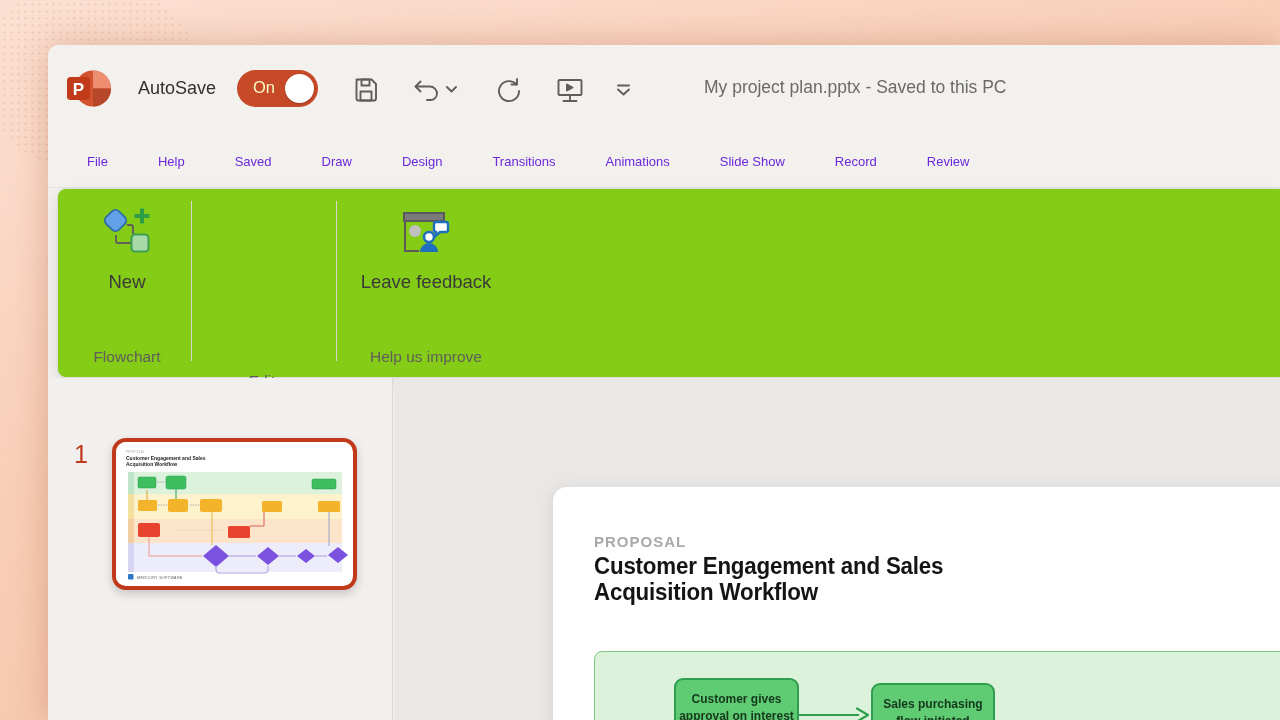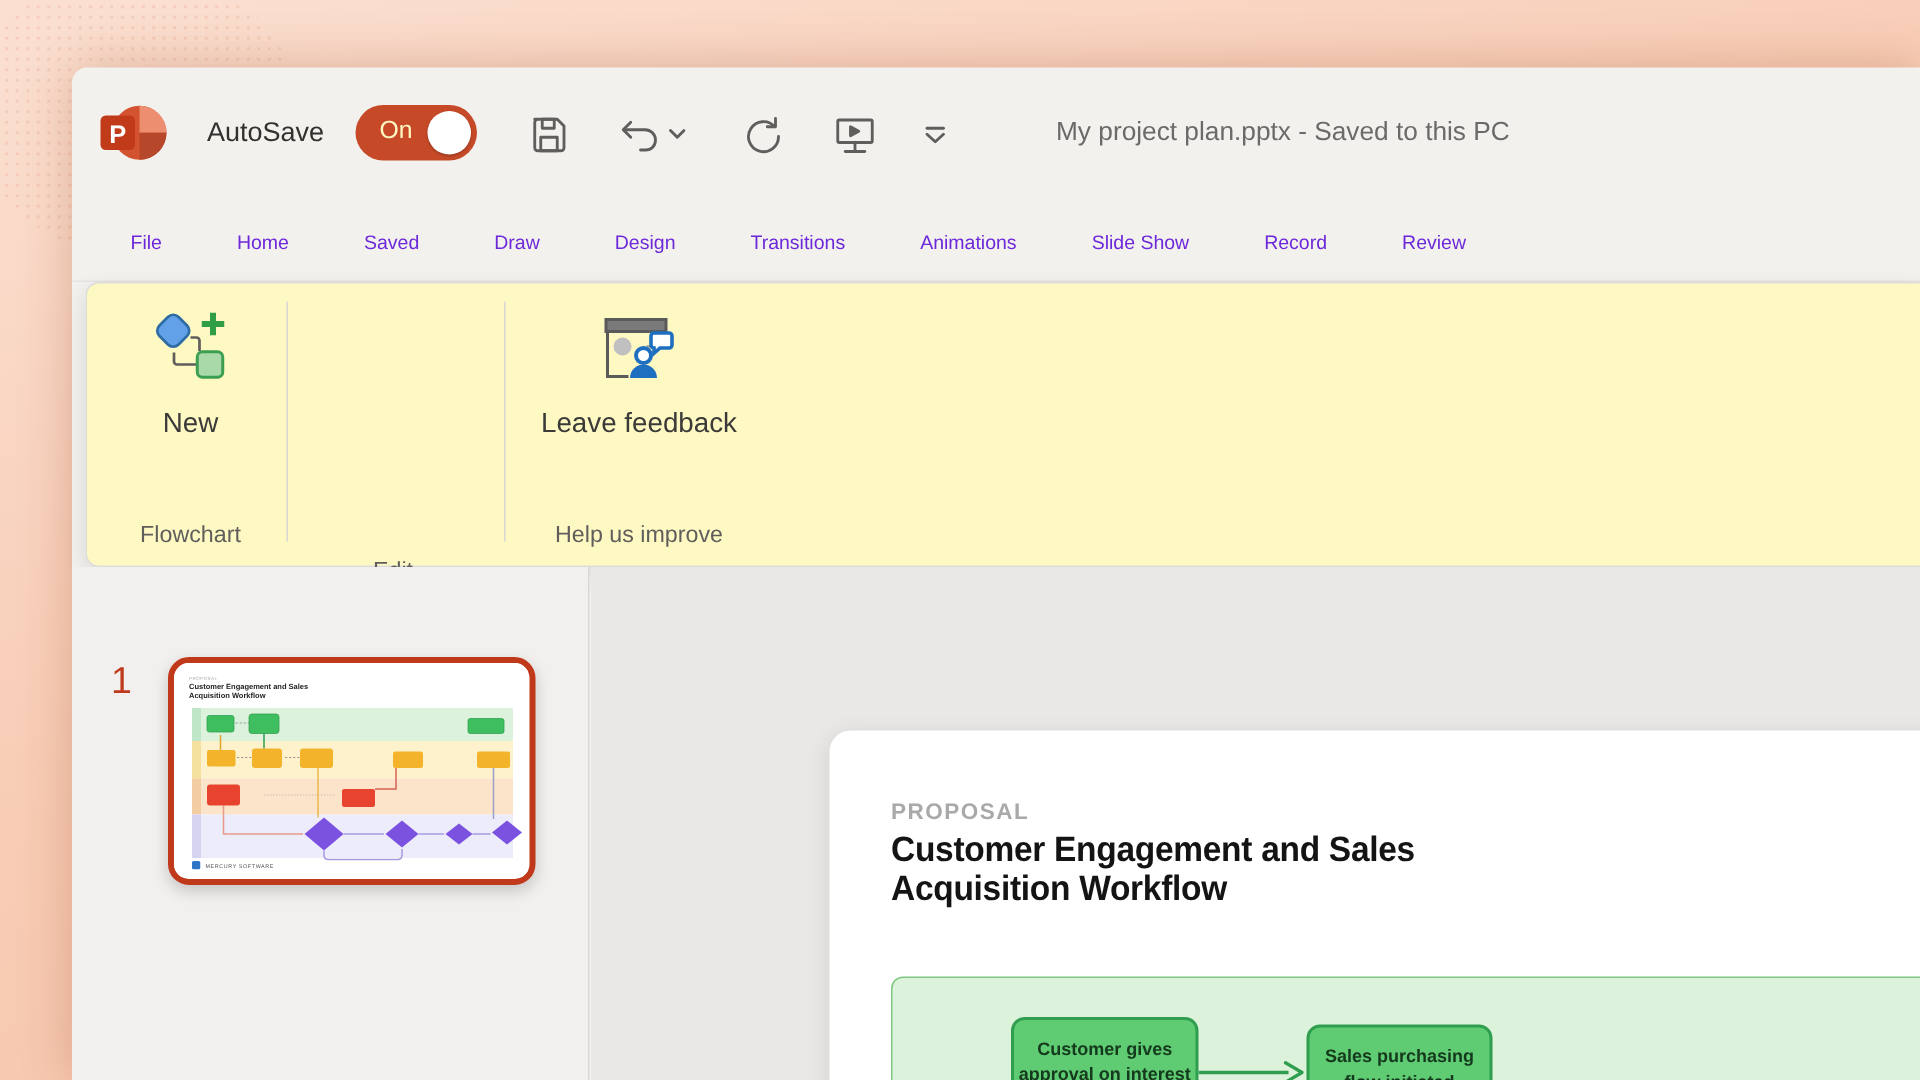--- a/index.html
+++ b/index.html
@@ -31,21 +31,21 @@
     align-items:center; justify-content:center; border-radius:4px; cursor:pointer; }
   .qat-btn svg{ stroke:#5f5e5c; fill:none; stroke-width:1.9; stroke-linecap:round; stroke-linejoin:round; }
   .doc-title{ position:absolute; left:640px; top:32px; font-size:17.5px; color:#6b6a68; white-space:nowrap;margin-left:16px; }
 
   
   .tab-bar{ position:absolute; left:0; top:90px; right:0; height:53px; display:flex;
     gap:50px; padding-left:39px; align-items:center; border-bottom:1px solid #e6e4e2; }
   .tab{ font-size:13px; color:#6d28d9; white-space:nowrap; cursor:pointer; }
 
   
-  .ribbon{ position:absolute; left:9px; top:143px; right:0; height:190px; background:#fef9c3;
+  .ribbon{ position:absolute; left:9px; top:143px; right:0; height:190px; background:#84cc16;
     border:1px solid #dedcda; border-right:none; border-radius:9px 0 0 9px;
     box-shadow:0 5px 14px rgba(0,0,0,.10);text-decoration:underline; }
   .ribbon-btn{ position:absolute; top:0; height:150px; text-align:center; cursor:pointer; }
   .ribbon-btn .r-icon{ margin-top:16px; height:56px; display:flex; justify-content:center; }
   .ribbon-btn .r-label{ margin-top:6px; font-size:18.5px; color:#3b3a39; line-height:29px; }
   .group-label{ position:absolute; top:159px; text-align:center; font-size:15.5px; color:#605e5c; }
   .ribbon-divider{ position:absolute; top:12px; bottom:16px; width:1px; background:#d8d6d4; }
 
   
   .workspace{ position:absolute; left:0; top:333px; right:0; bottom:0; }
@@ -129,21 +129,21 @@
         <path d="M2 1.5 h11"></path>
         <path d="M2 5.5 l5.5 5 L13 5.5"></path>
       </svg>
     </div>
 
     <div class="doc-title">My project plan.pptx - Saved to this PC</div>
   </div>
 
   <div class="tab-bar">
     <span class="tab">File</span>
-    <span class="tab">Home</span>
+    <span class="tab">Help</span>
     <span class="tab">Saved</span>
     <span class="tab">Draw</span>
     <span class="tab">Design</span>
     <span class="tab">Transitions</span>
     <span class="tab">Animations</span>
     <span class="tab">Slide Show</span>
     <span class="tab">Record</span>
     <span class="tab">Review</span>
   </div>
 

